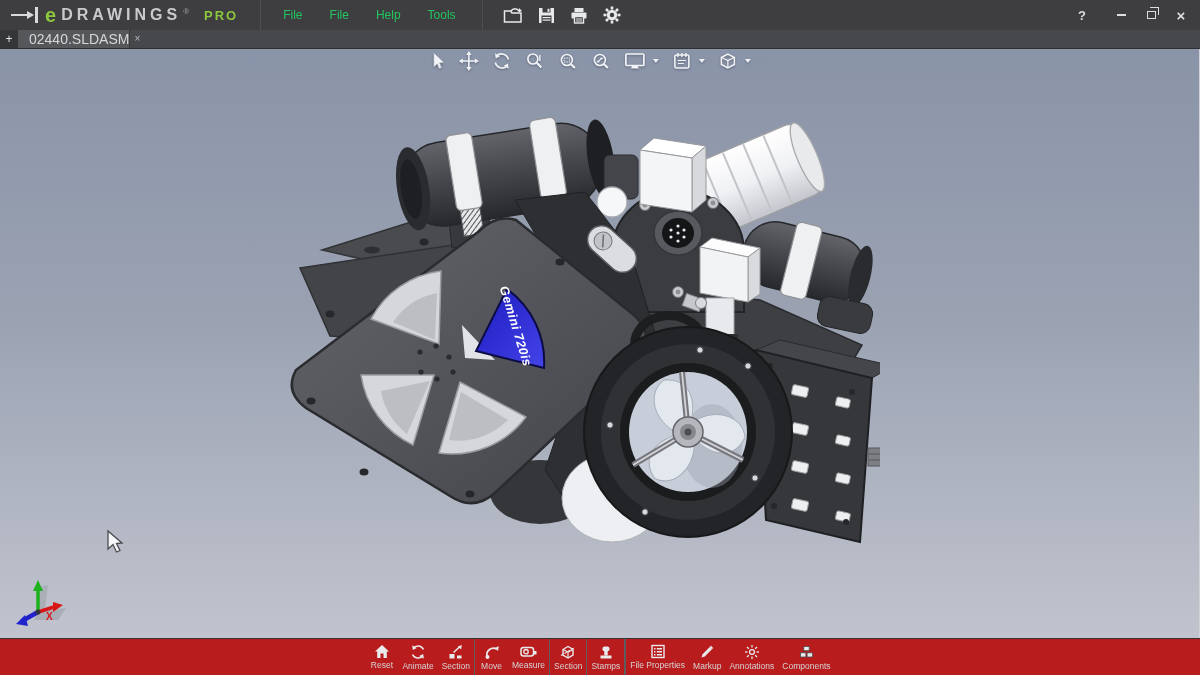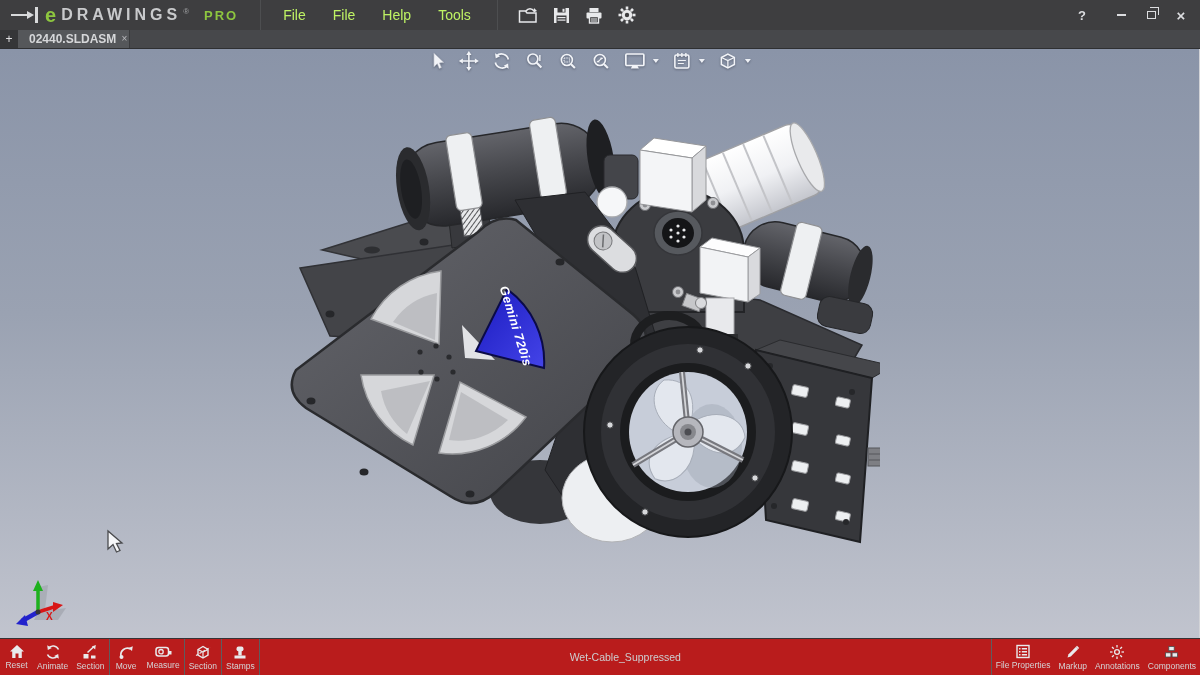--- a/index.html
+++ b/index.html
@@ -7,36 +7,36 @@
   .window{width:1200px;height:675px;display:flex;flex-direction:column;position:relative;overflow:hidden;background:#3e3e40;user-select:none;}
 
   
   .titlebar{height:30px;background:#3e3e40;display:flex;align-items:center;padding-left:10px;flex:0 0 30px;}
   .logo{display:flex;align-items:center;gap:5px;}
   .logo .e{color:#8dc63f;font-size:20px;font-weight:bold;line-height:20px;}
   .logo .name{color:#c9cacc;font-size:16px;letter-spacing:4px;font-weight:bold;}
   .logo .reg{color:#9fa0a2;font-size:8px;align-self:flex-start;margin:2px 0 0 -3px;}
   .logo .pro{color:#8dc63f;font-size:13px;letter-spacing:2px;font-weight:bold;margin-left:2px;padding-left:8px;}
   .menus{display:flex;gap:27px;margin-left:22px;border-left:1px solid #4d4e50;padding-left:22px;height:100%;align-items:center;}
-  .menu-item{color:#bef264;font-size:14px;cursor:default;}
+  .menu-item{color:#22c55e;font-size:12px;cursor:default;}
   .quick{display:flex;gap:15px;margin-left:26px;border-left:1px solid #4d4e50;padding-left:20px;height:100%;align-items:center;}
   .quick svg{display:block;}
   .tb-right{margin-left:auto;display:flex;align-items:center;gap:4px;padding-right:6px;}
   .help-btn{color:#dcdde0;font-size:13px;font-weight:bold;margin-right:18px;}
   .win-btn{width:26px;height:20px;display:flex;align-items:center;justify-content:center;color:#dcdde0;}
   .min-glyph{width:9px;height:2px;background:#dcdde0;display:block;}
   .restore-glyph{width:9px;height:8px;border:1.5px solid #dcdde0;position:relative;display:block;}
   .restore-glyph:before{content:"";position:absolute;left:2px;top:-5px;width:8px;height:7px;border:1.5px solid #dcdde0;border-left:none;border-bottom:none;}
   .close-glyph{font-size:15px;font-weight:bold;line-height:1;}
 
   
   .tabbar{height:19px;flex:0 0 19px;background:#47484b;display:flex;align-items:stretch;border-bottom:1px solid #2f3032;}
   .newtab{width:18px;background:#353638;color:#e0e0e2;font-size:12px;display:flex;align-items:center;justify-content:center;}
   .tab{width:112px;background:#55575a;display:flex;align-items:center;gap:5px;padding:0 6px;border-right:1px solid #3a3b3d;}
-  .tab-title{color:#d6d7d9;font-size:12px;white-space:nowrap;font-weight:bold;}
+  .tab-title{color:#d6d7d9;font-size:14px;white-space:nowrap;}
   .tab-close{margin-left:auto;color:#b9babd;font-size:10px;line-height:1;}
 
   
   .viewport{flex:1;position:relative;background:linear-gradient(#8a94a8,#9aa2b2 45%,#c1c4ce);overflow:hidden;border-right:1px solid #d2d3d7;}
   .view-toolbar{position:absolute;top:2px;left:50%;transform:translateX(-53%);display:flex;align-items:center;gap:13px;filter:drop-shadow(0 1px 1px rgba(40,45,60,.45));}
   .view-toolbar svg{display:block;}
   .caret{width:0;height:0;border-left:3px solid transparent;border-right:3px solid transparent;border-top:4px solid #eef1f6;margin-left:-6px;}
   .model-svg{position:absolute;left:280px;top:36px;}
   .triad-svg{position:absolute;left:8px;top:529px;}
   .cursor-svg{position:absolute;left:104px;top:479px;}
@@ -518,21 +518,20 @@
     <div class="sb-btn">
       <svg width="16" height="16" viewBox="0 0 16 16">
         <rect x="2.5" y="11.5" width="11" height="3" fill="#e9eaec"></rect>
         <rect x="6.3" y="7" width="3.4" height="4.5" fill="#e9eaec"></rect>
         <rect x="4.5" y="2.5" width="7" height="4.8" rx="2" fill="#e9eaec"></rect>
       </svg>
       <span class="sb-label">Stamps</span>
     </div>
     <div class="sb-sep"></div>
 
-    <div class="status-message">Wet-Cable_Suppressed</div>
 
     <div class="sb-sep"></div>
     <div class="sb-btn">
       <svg width="16" height="15" viewBox="0 0 16 15">
         <rect x="2" y="1.5" width="12" height="12" fill="none" stroke="#e9eaec" stroke-width="1.4"></rect>
         <g fill="#e9eaec">
           <rect x="4" y="4" width="1.5" height="1.5"></rect>
             <rect x="4" y="7" width="1.5" height="1.5"></rect>
             <rect x="4" y="10" width="1.5" height="1.5"></rect>
           <rect x="6.8" y="4" width="5.2" height="1.5"></rect>

